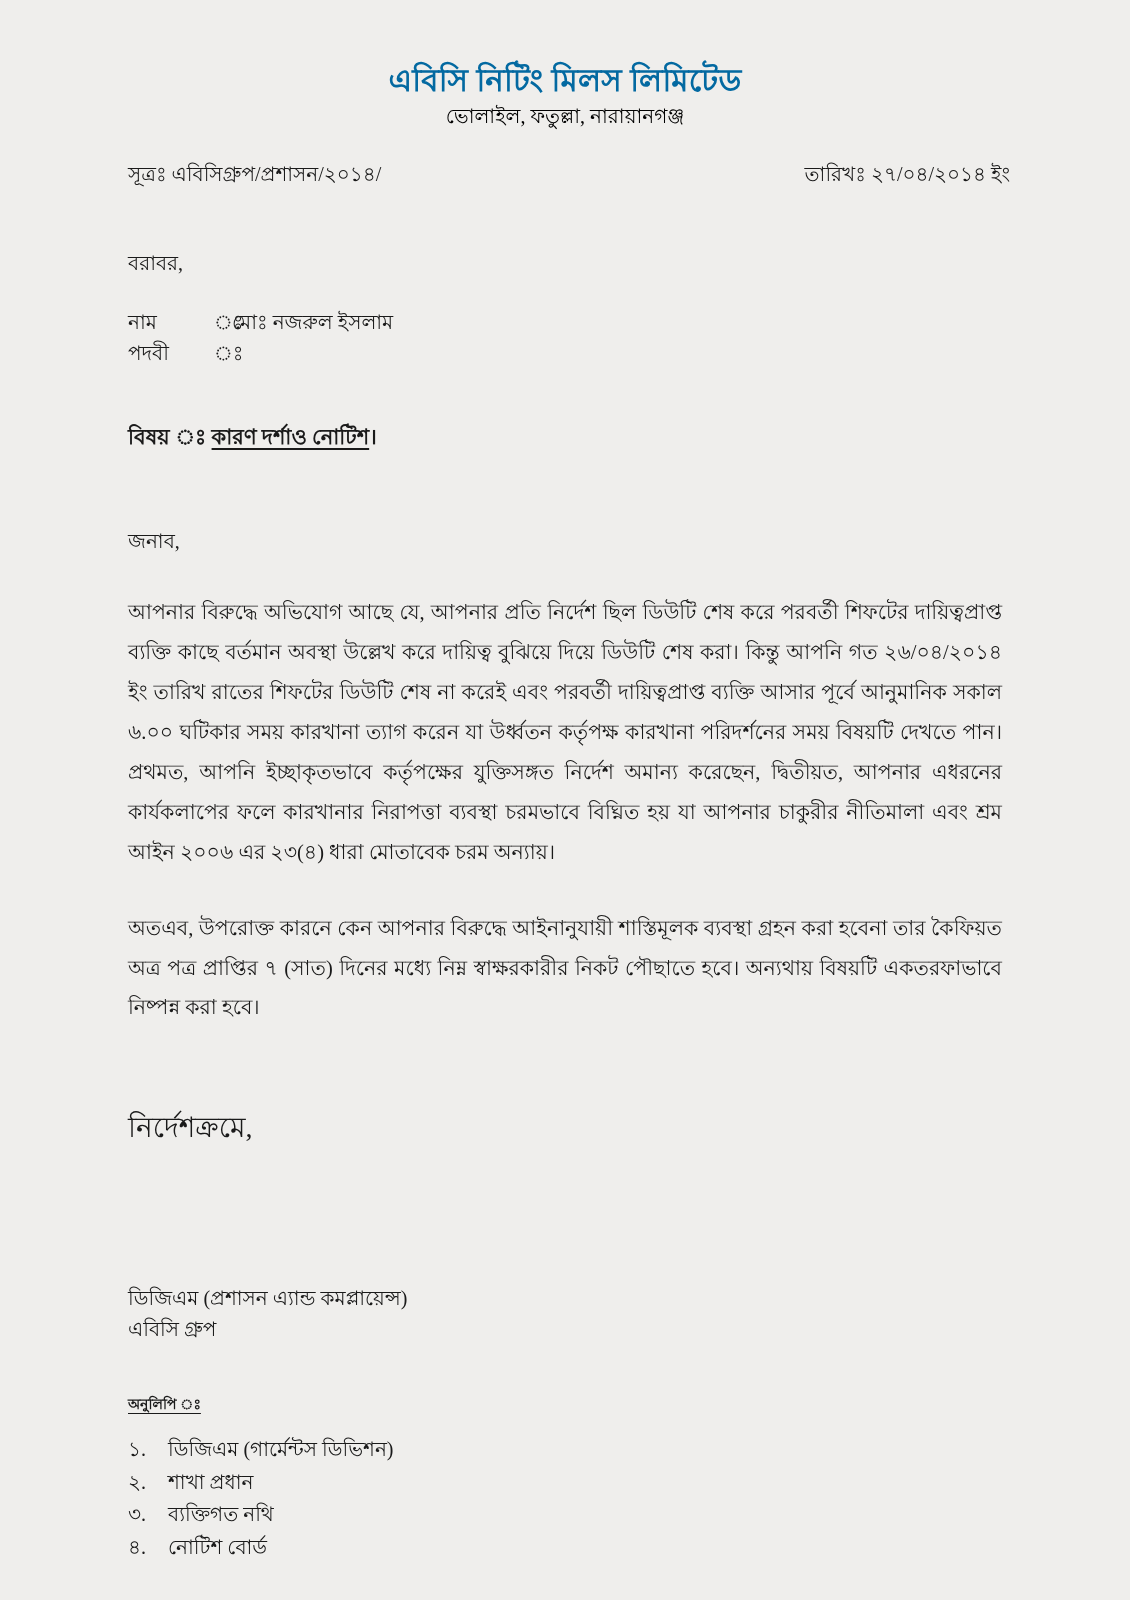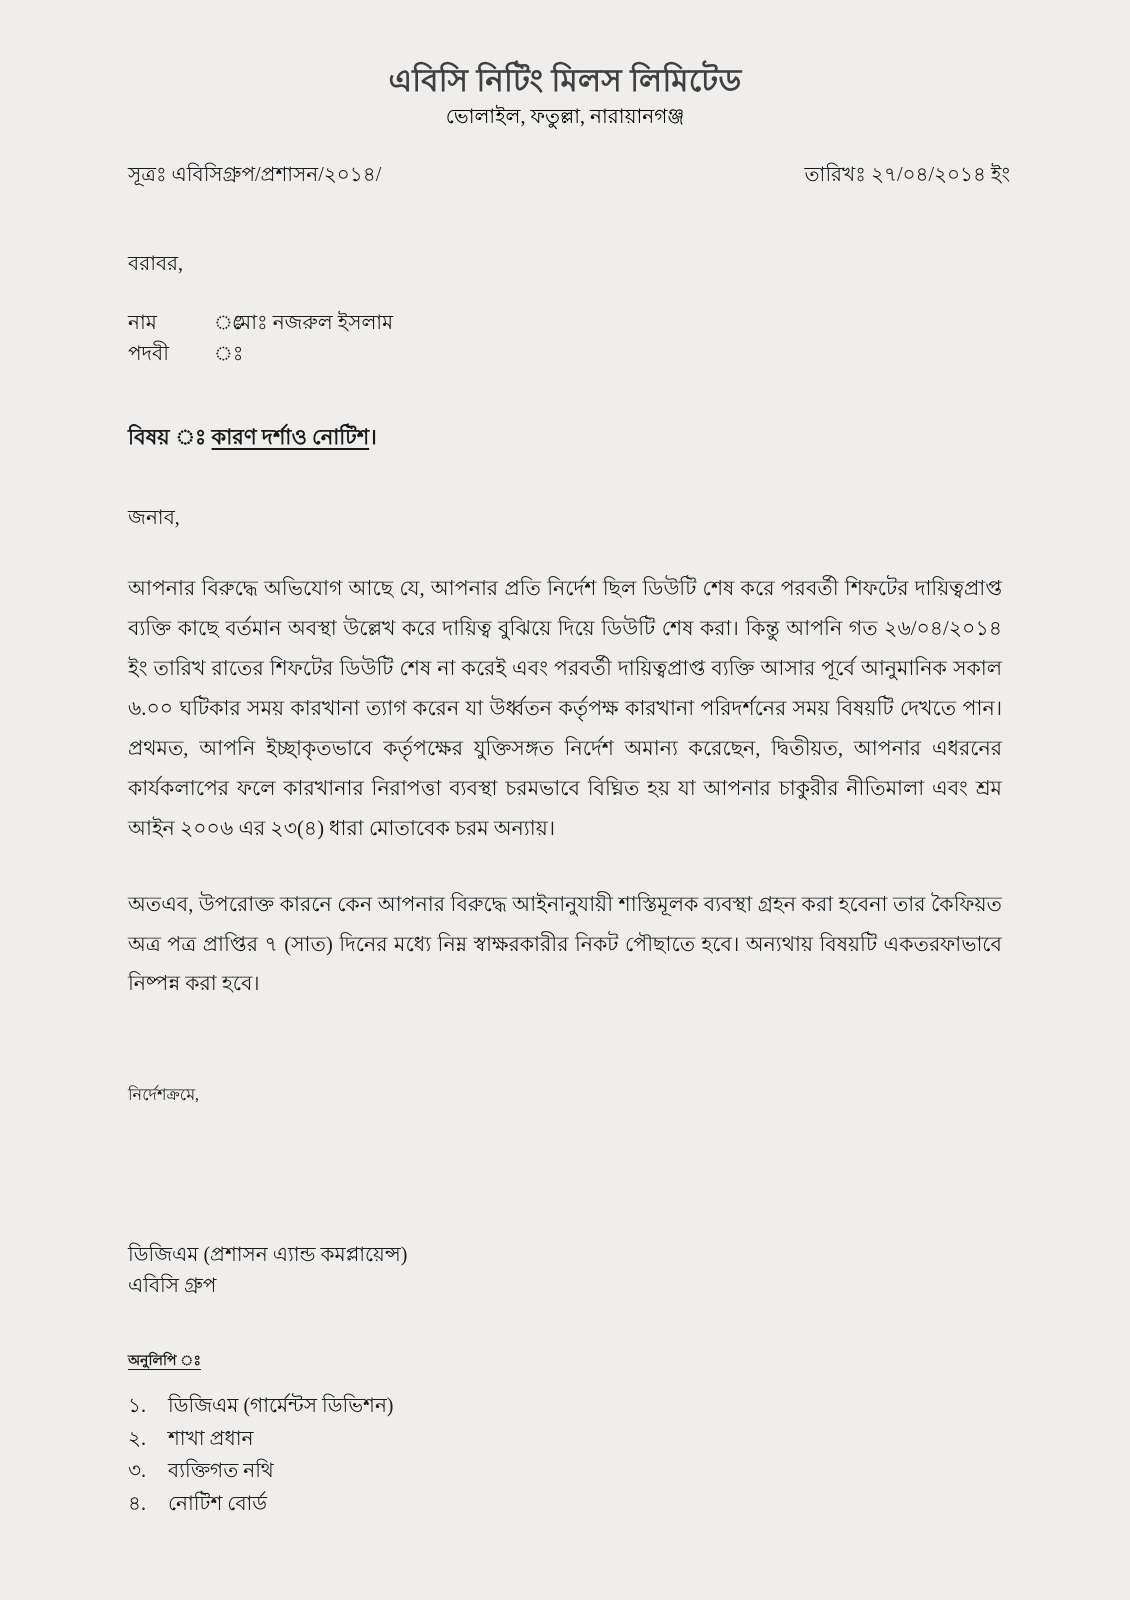--- a/index.html
+++ b/index.html
@@ -27,21 +27,21 @@
   
   .letterhead {
     text-align: center;
     padding-top: 62px;
   }
   .company-name {
     font-size: 31px;
     font-weight: bold;
     letter-spacing: 0.3px;
     line-height: 1.25;
-    color: #404040;
+    color: #0369a1;
   }
   .company-address {
     font-size: 20px;
     font-weight: normal;
     color: #000000;
   }
 
   
   .ref-row {
     display: flex;
@@ -90,34 +90,34 @@
     font-weight: bold;
     margin-top: 52px;
   }
   .subject-underline {
     text-decoration: underline;
     text-underline-offset: 4px;
   }
 
   .greeting {
     font-size: 20px;
-    margin-top: 46px;
+    margin-top: 70px;
   }
 
   .para {
     font-size: 20.5px;
     line-height: 1.95;
     text-align: justify;
     text-justify: inter-word;
     margin-top: 34px;
   }
   .para-second { margin-top: 36px; }
 
   .closing {
-    font-size: 16px;
+    font-size: 28px;
     margin-top: 78px;
   }
 
   .signature-block {
     font-size: 20px;
     line-height: 1.55;
     margin-top: 130px;
   }
 
   .copy-heading {

